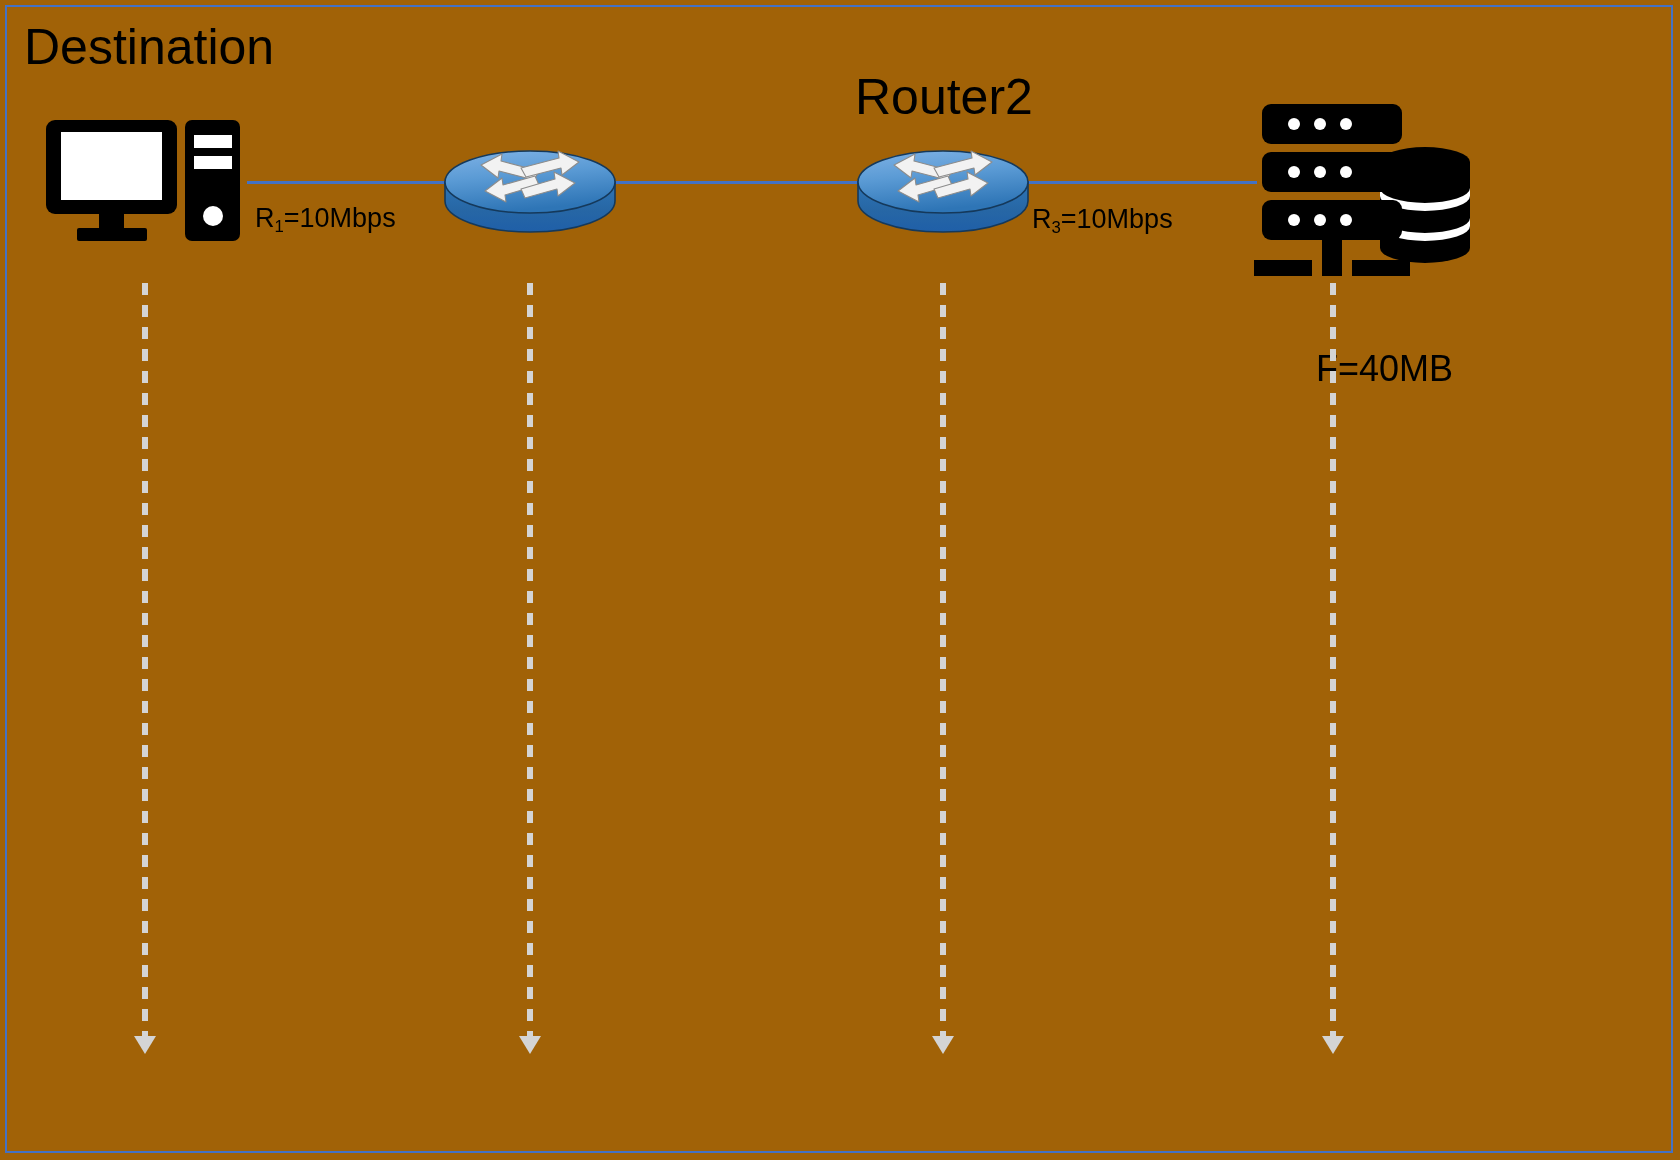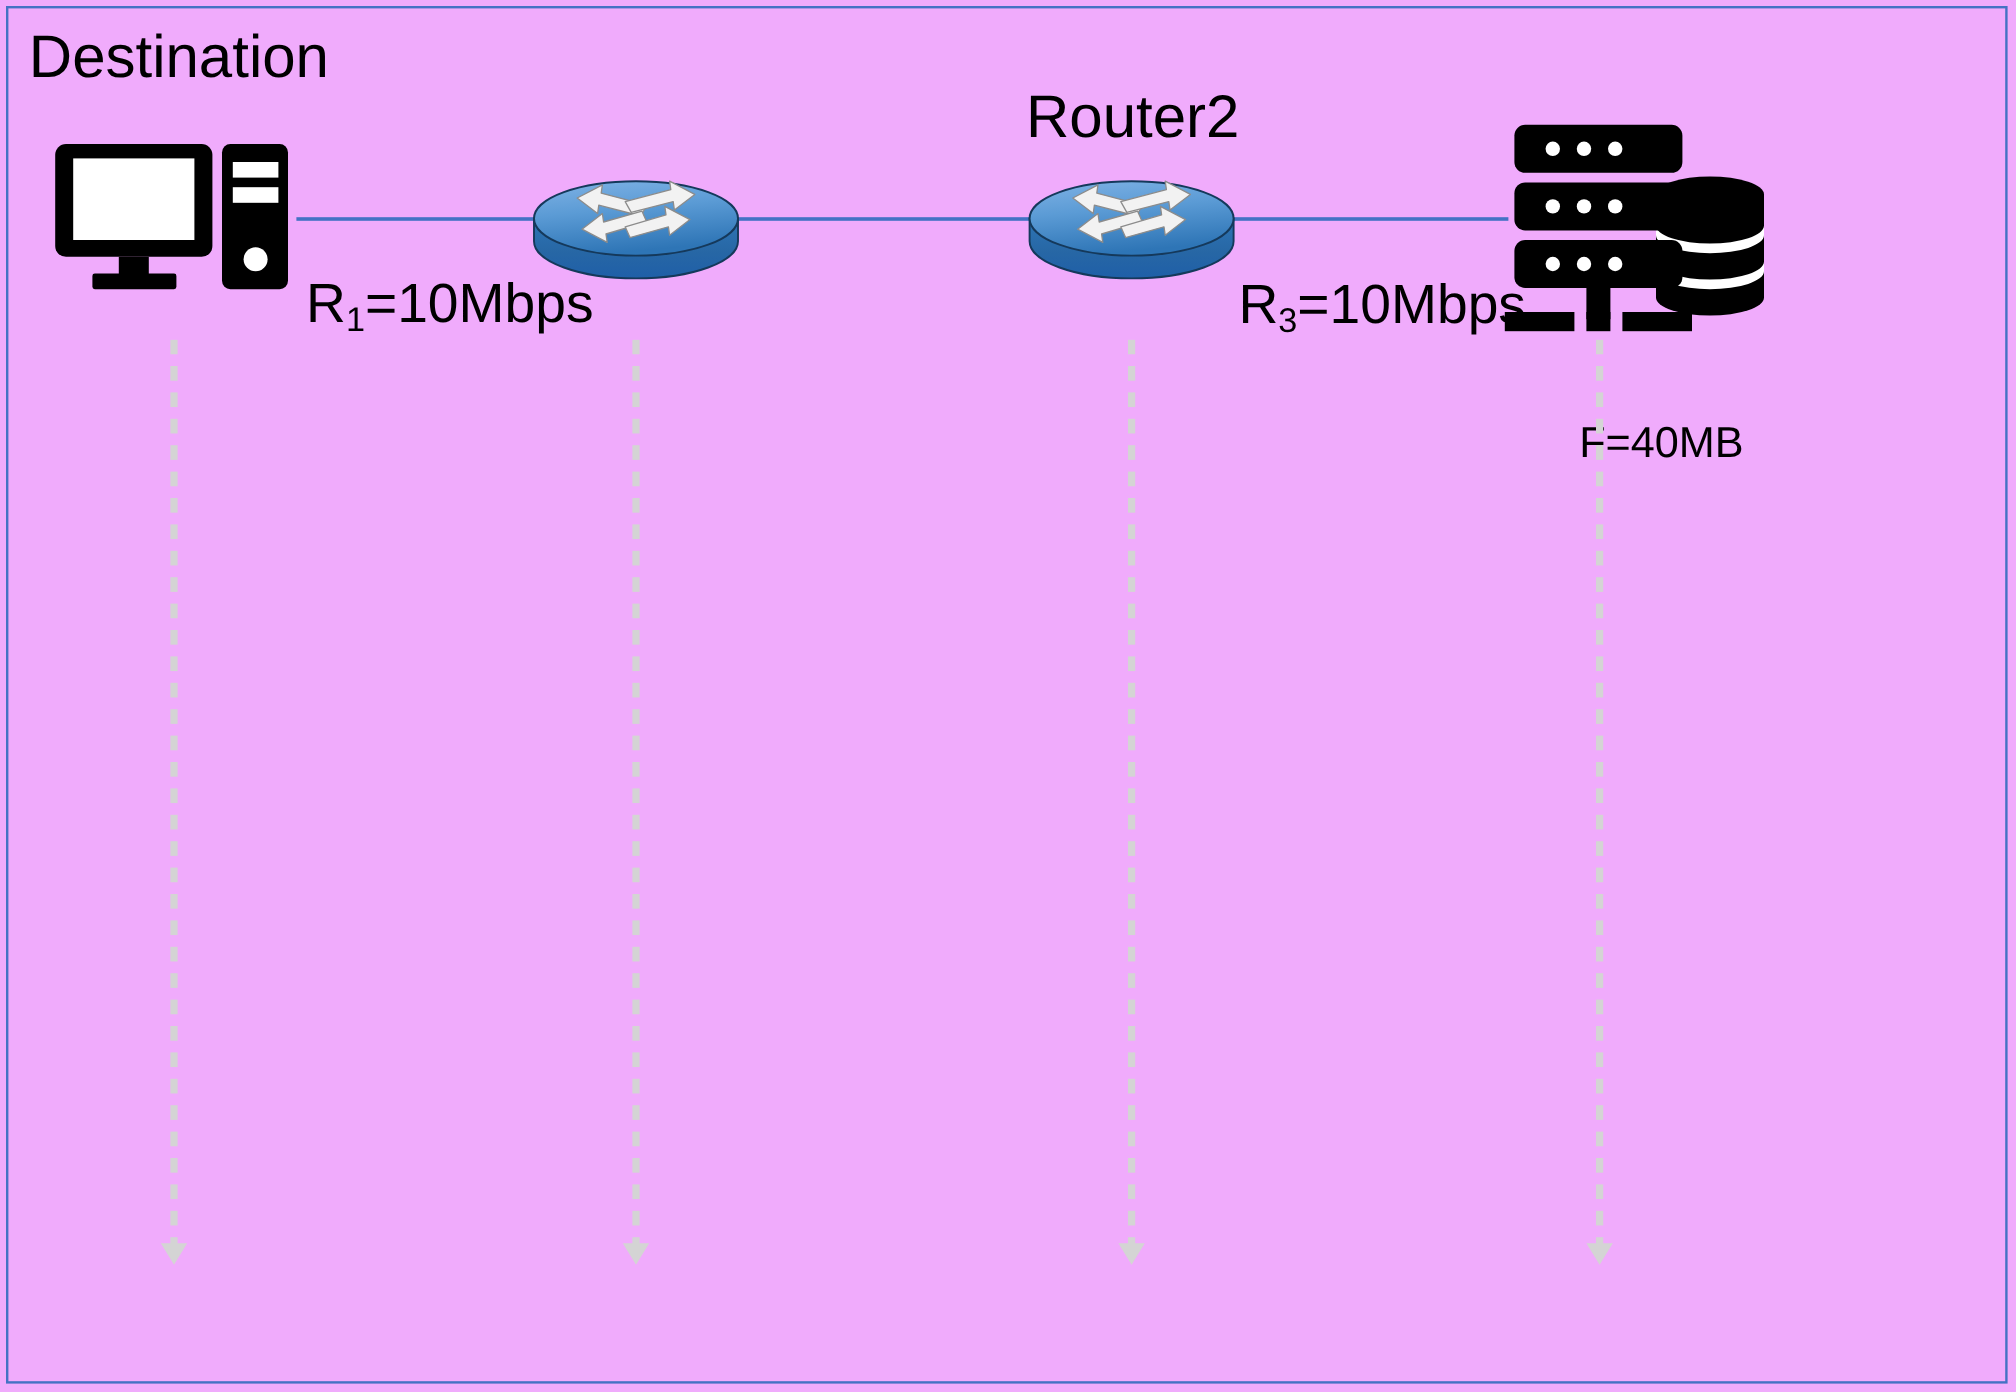--- a/index.html
+++ b/index.html
@@ -7,21 +7,21 @@
     padding: 0;
     background: #ffffff;
   }
   body {
     font-family: "Liberation Sans", sans-serif;
   }
   #canvas {
     position: relative;
     width: 1680px;
     height: 1160px;
-    background: #f0abfc;
+    background: #a16207;
     overflow: hidden;
   }
   #page-border {
     position: absolute;
     left: 5px;
     top: 5px;
     width: 1668px;
     height: 1148px;
     border: 2px solid #4472C4;
     box-sizing: border-box;
@@ -30,25 +30,24 @@
   .node-title {
     position: absolute;
     font-size: 50px;
     color: #000000;
     white-space: nowrap;
     line-height: 1;
     font-weight: 400;
   }
   .link-label {
     position: absolute;
-    font-size: 46px;
+    font-size: 27px;
     color: #000000;
     white-space: nowrap;
     line-height: 1;
-    margin-top: 24px;
   }
   .link-label sub {
     font-size: 0.62em;
     vertical-align: baseline;
     position: relative;
     bottom: -0.28em;
   }
   .file-label {
     position: absolute;
     font-size: 36px;

